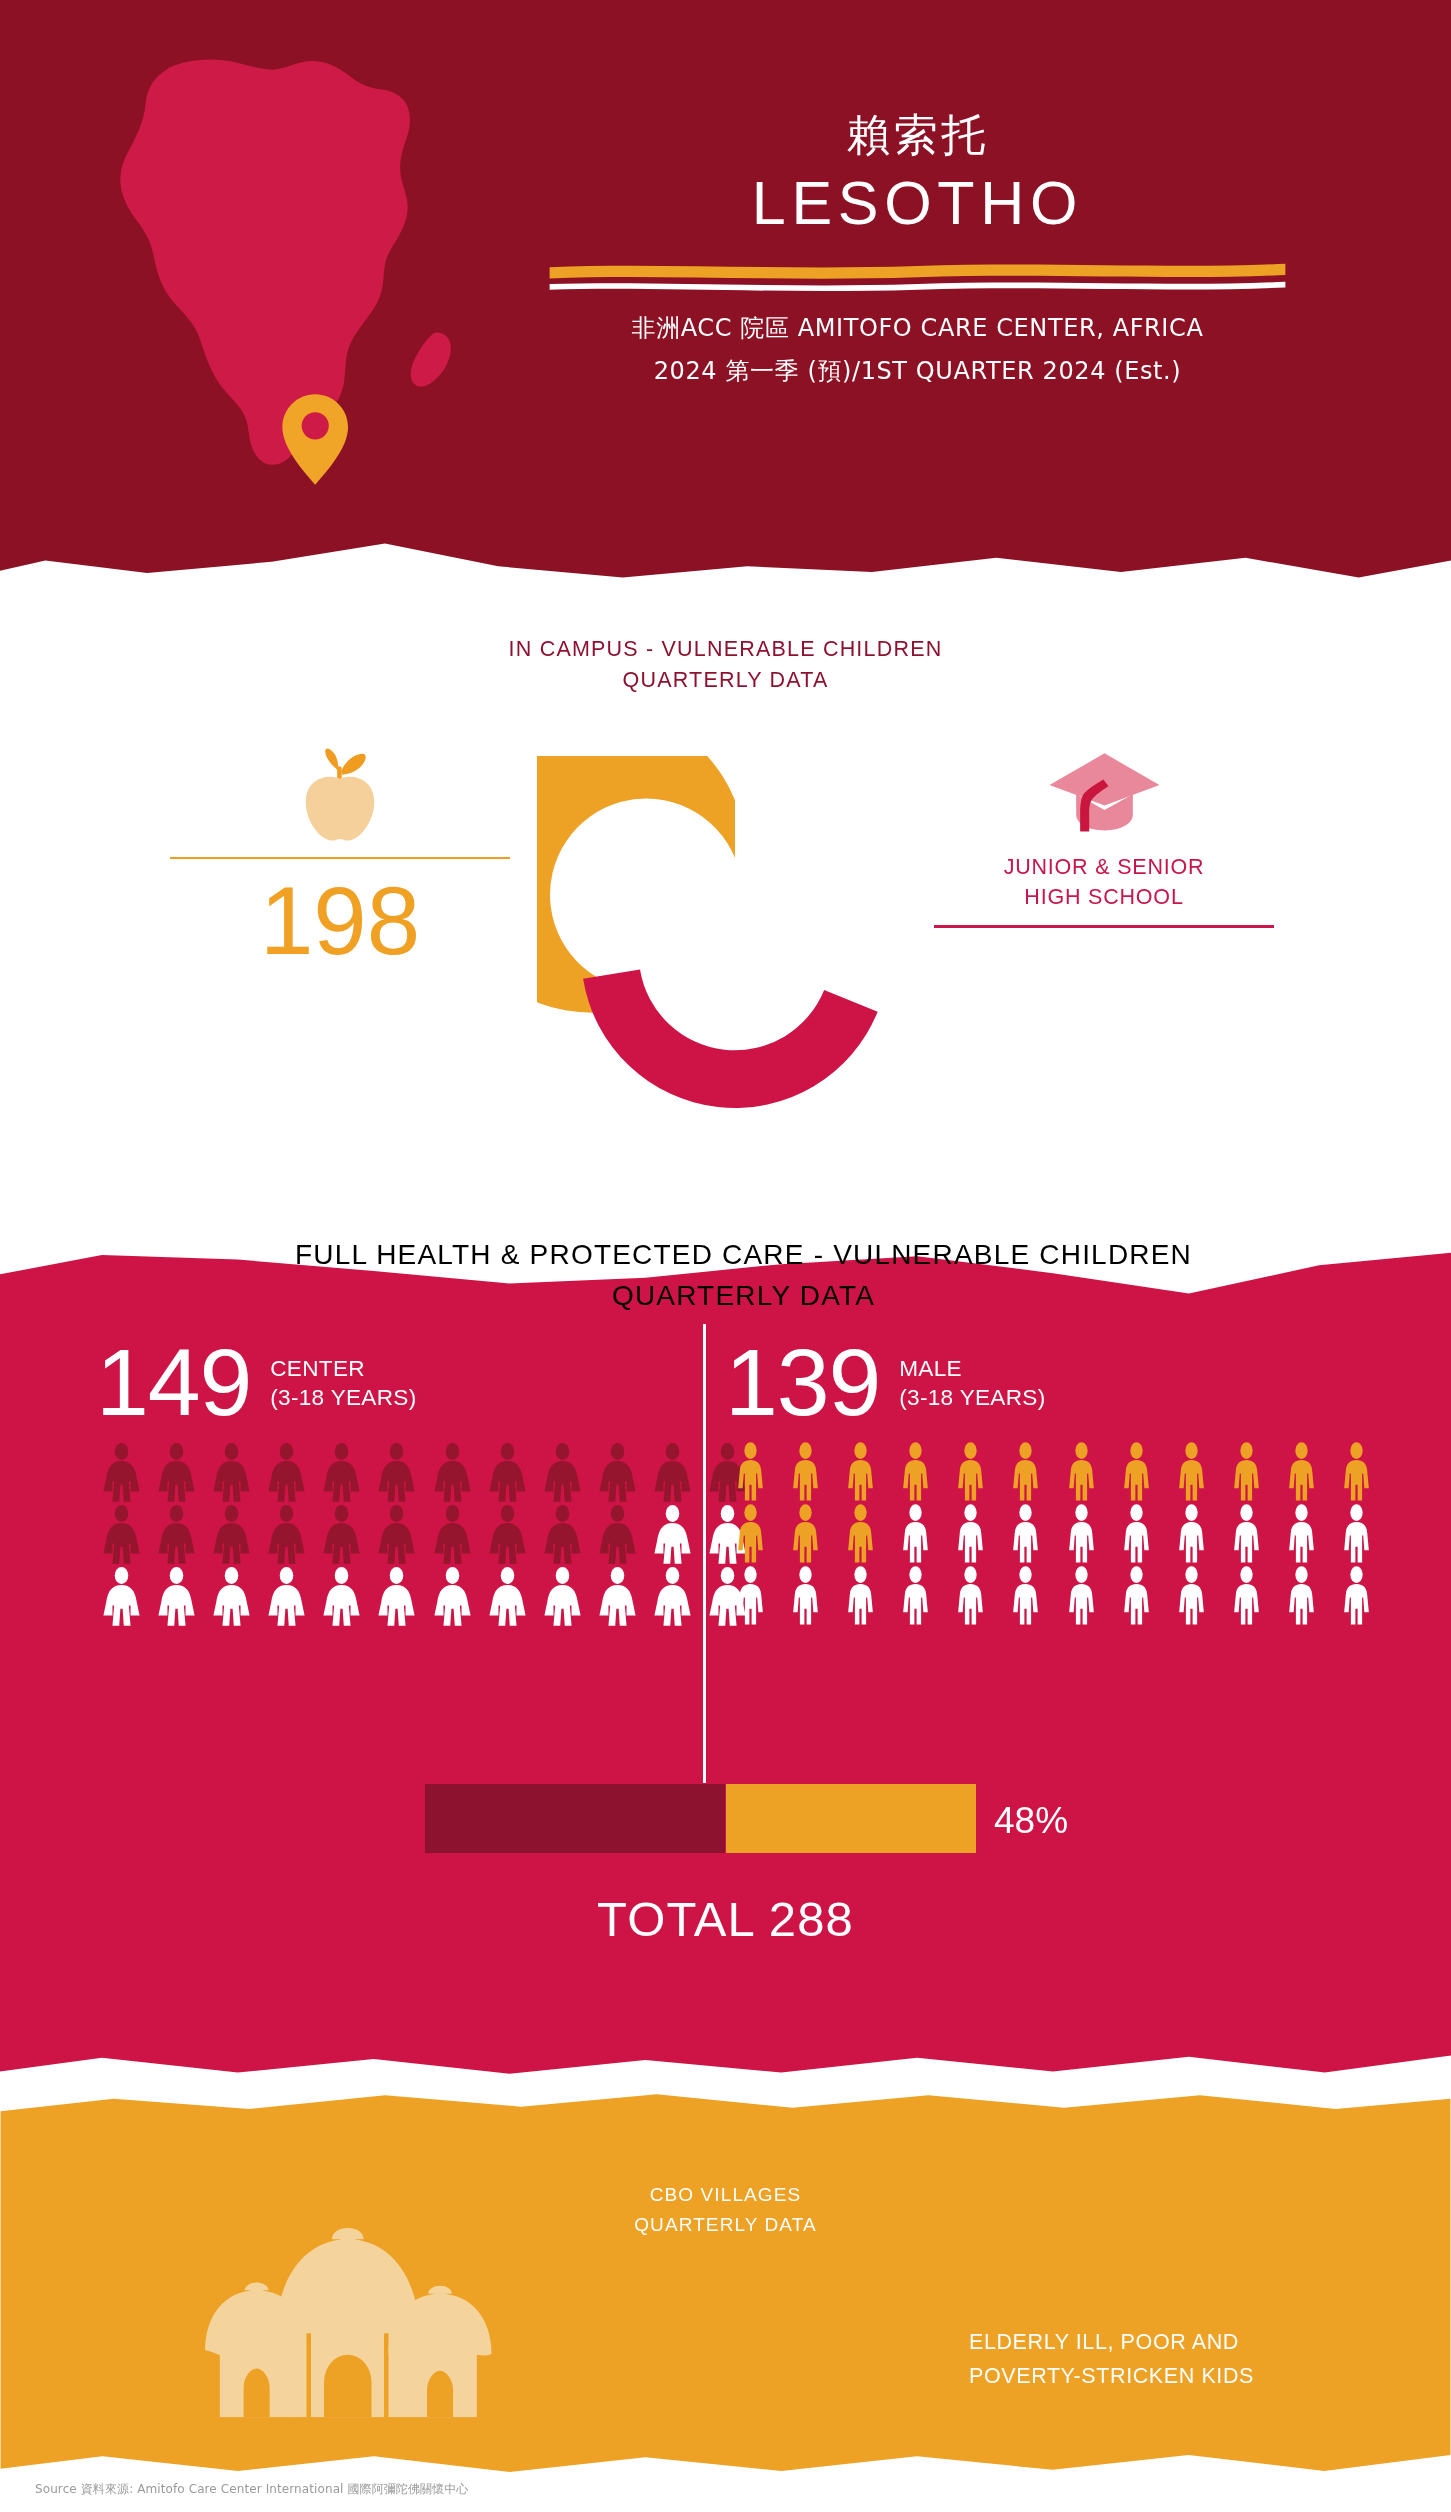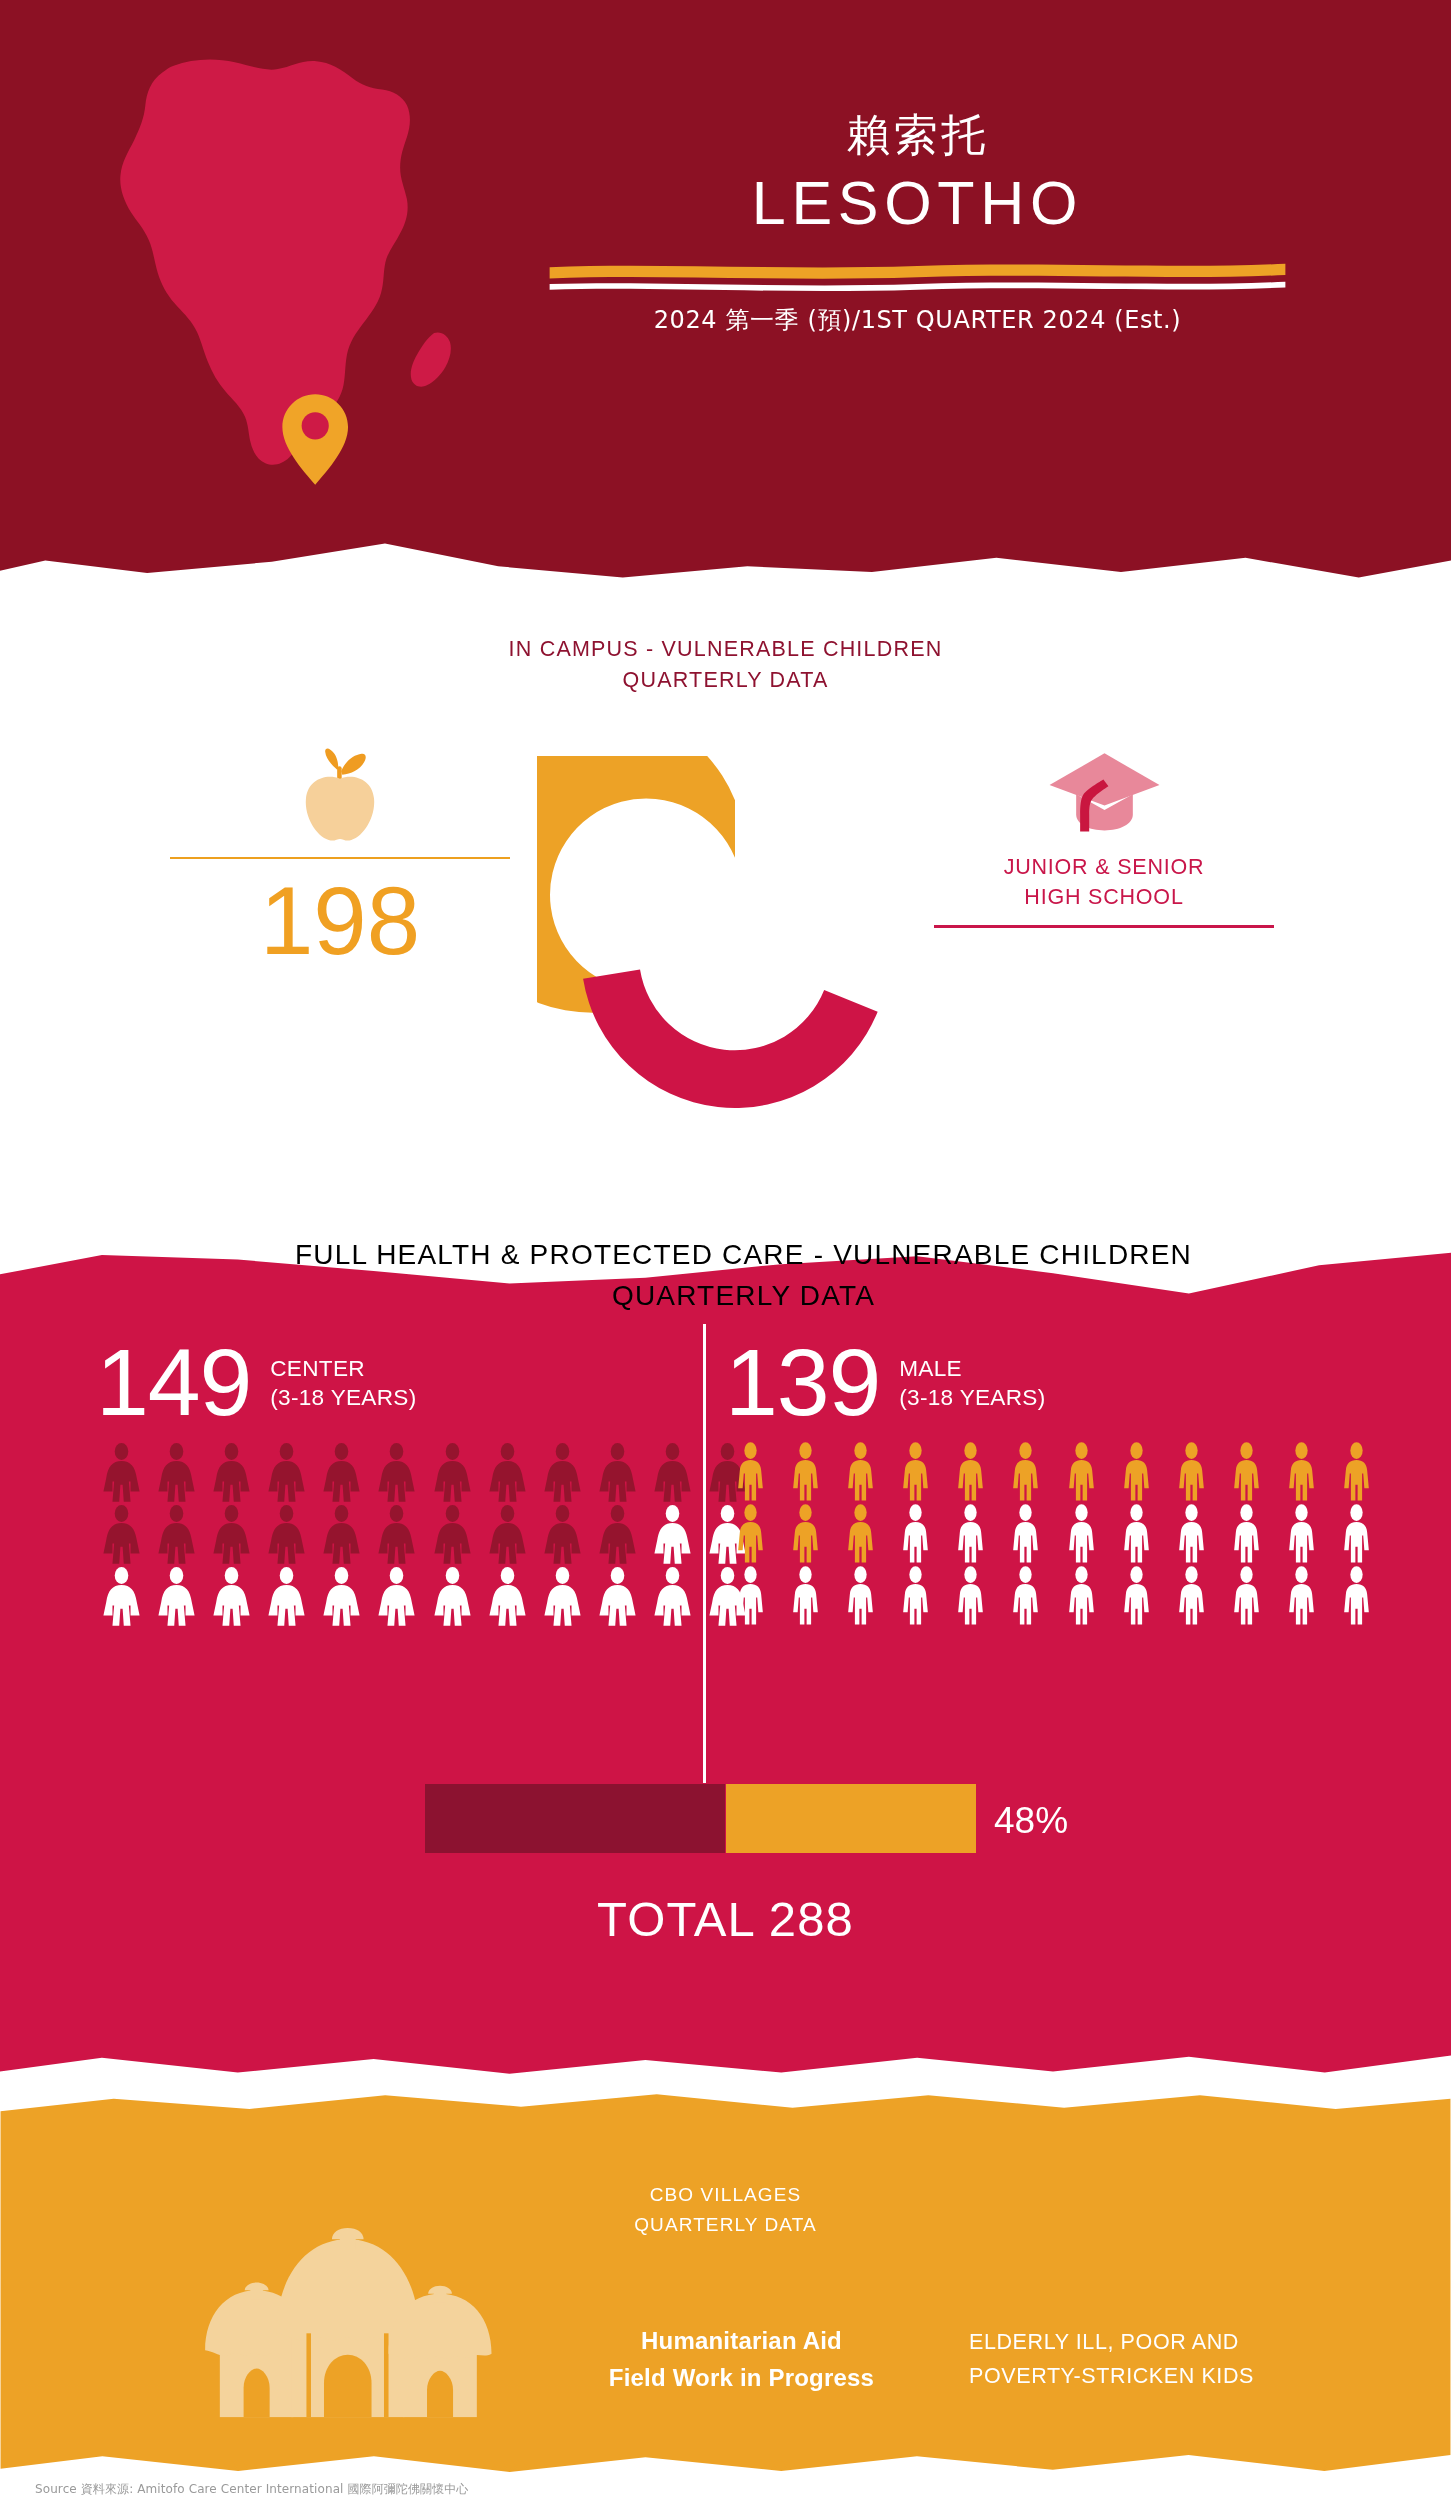--- a/index.html
+++ b/index.html
@@ -121,20 +121,21 @@
 
       <div class="title-block">
         <div class="title-cn">賴索托</div>
         <div class="title-en">LESOTHO</div>
         <div class="rule-wrap">
           <svg width="747" height="36" viewBox="0 0 1320 64">
             <path d="M6,18 C200,10 420,24 660,16 C900,8 1120,22 1314,12 L1314,32 C1120,42 900,28 660,36 C420,44 200,30 6,38 Z" fill="#eda226"></path>
             <path d="M6,48 C200,42 420,56 660,48 C900,40 1120,54 1314,44 L1314,54 C1120,64 900,50 660,58 C420,66 200,52 6,58 Z" fill="#ffffff"></path>
           </svg>
         </div>
+        <div class="sub1">非洲ACC 院區  AMITOFO CARE CENTER, AFRICA</div>
         <div class="sub2">2024 第一季 (預)/1ST QUARTER 2024 (Est.)</div>
       </div>
     </div>
   </div>
 
   <div id="donut-sec">
     <div class="dsec-title">
       <div>IN CAMPUS - VULNERABLE CHILDREN</div>
       <div>QUARTERLY DATA</div>
     </div>
@@ -696,24 +697,20 @@
         <g fill="#f4d39c">
           <rect x="382" y="232" width="130" height="116"></rect>
           <path d="M356,236 C356,174 392,130 447,130 C502,130 538,174 538,236 C524,244 514,234 502,241 C490,248 480,236 468,243 C456,250 446,236 434,243 C422,250 412,236 400,243 C388,250 372,238 356,236 Z"></path>
           <rect x="436" y="128" width="22" height="18"></rect>
           <path d="M426,130 C426,122 436,116 447,116 C458,116 468,122 468,130 Z"></path>
           <path d="M424,348 L424,300 C424,280 437,266 447,266 C457,266 470,280 470,300 L470,348 Z" fill="#eda226"></path>
         </g>
       </svg>
     </div>
 
-    <div class="humanitarian">
-      <div>Humanitarian Aid</div>
-      <div>Field Work in Progress</div>
-    </div>
 
     <div class="elderly">
       <div>ELDERLY ILL, POOR AND</div>
       <div>POVERTY-STRICKEN KIDS</div>
     </div>
   </div>
 
   <div class="source">Source 資料來源: Amitofo Care Center International 國際阿彌陀佛關懷中心</div>
 
 </div>

